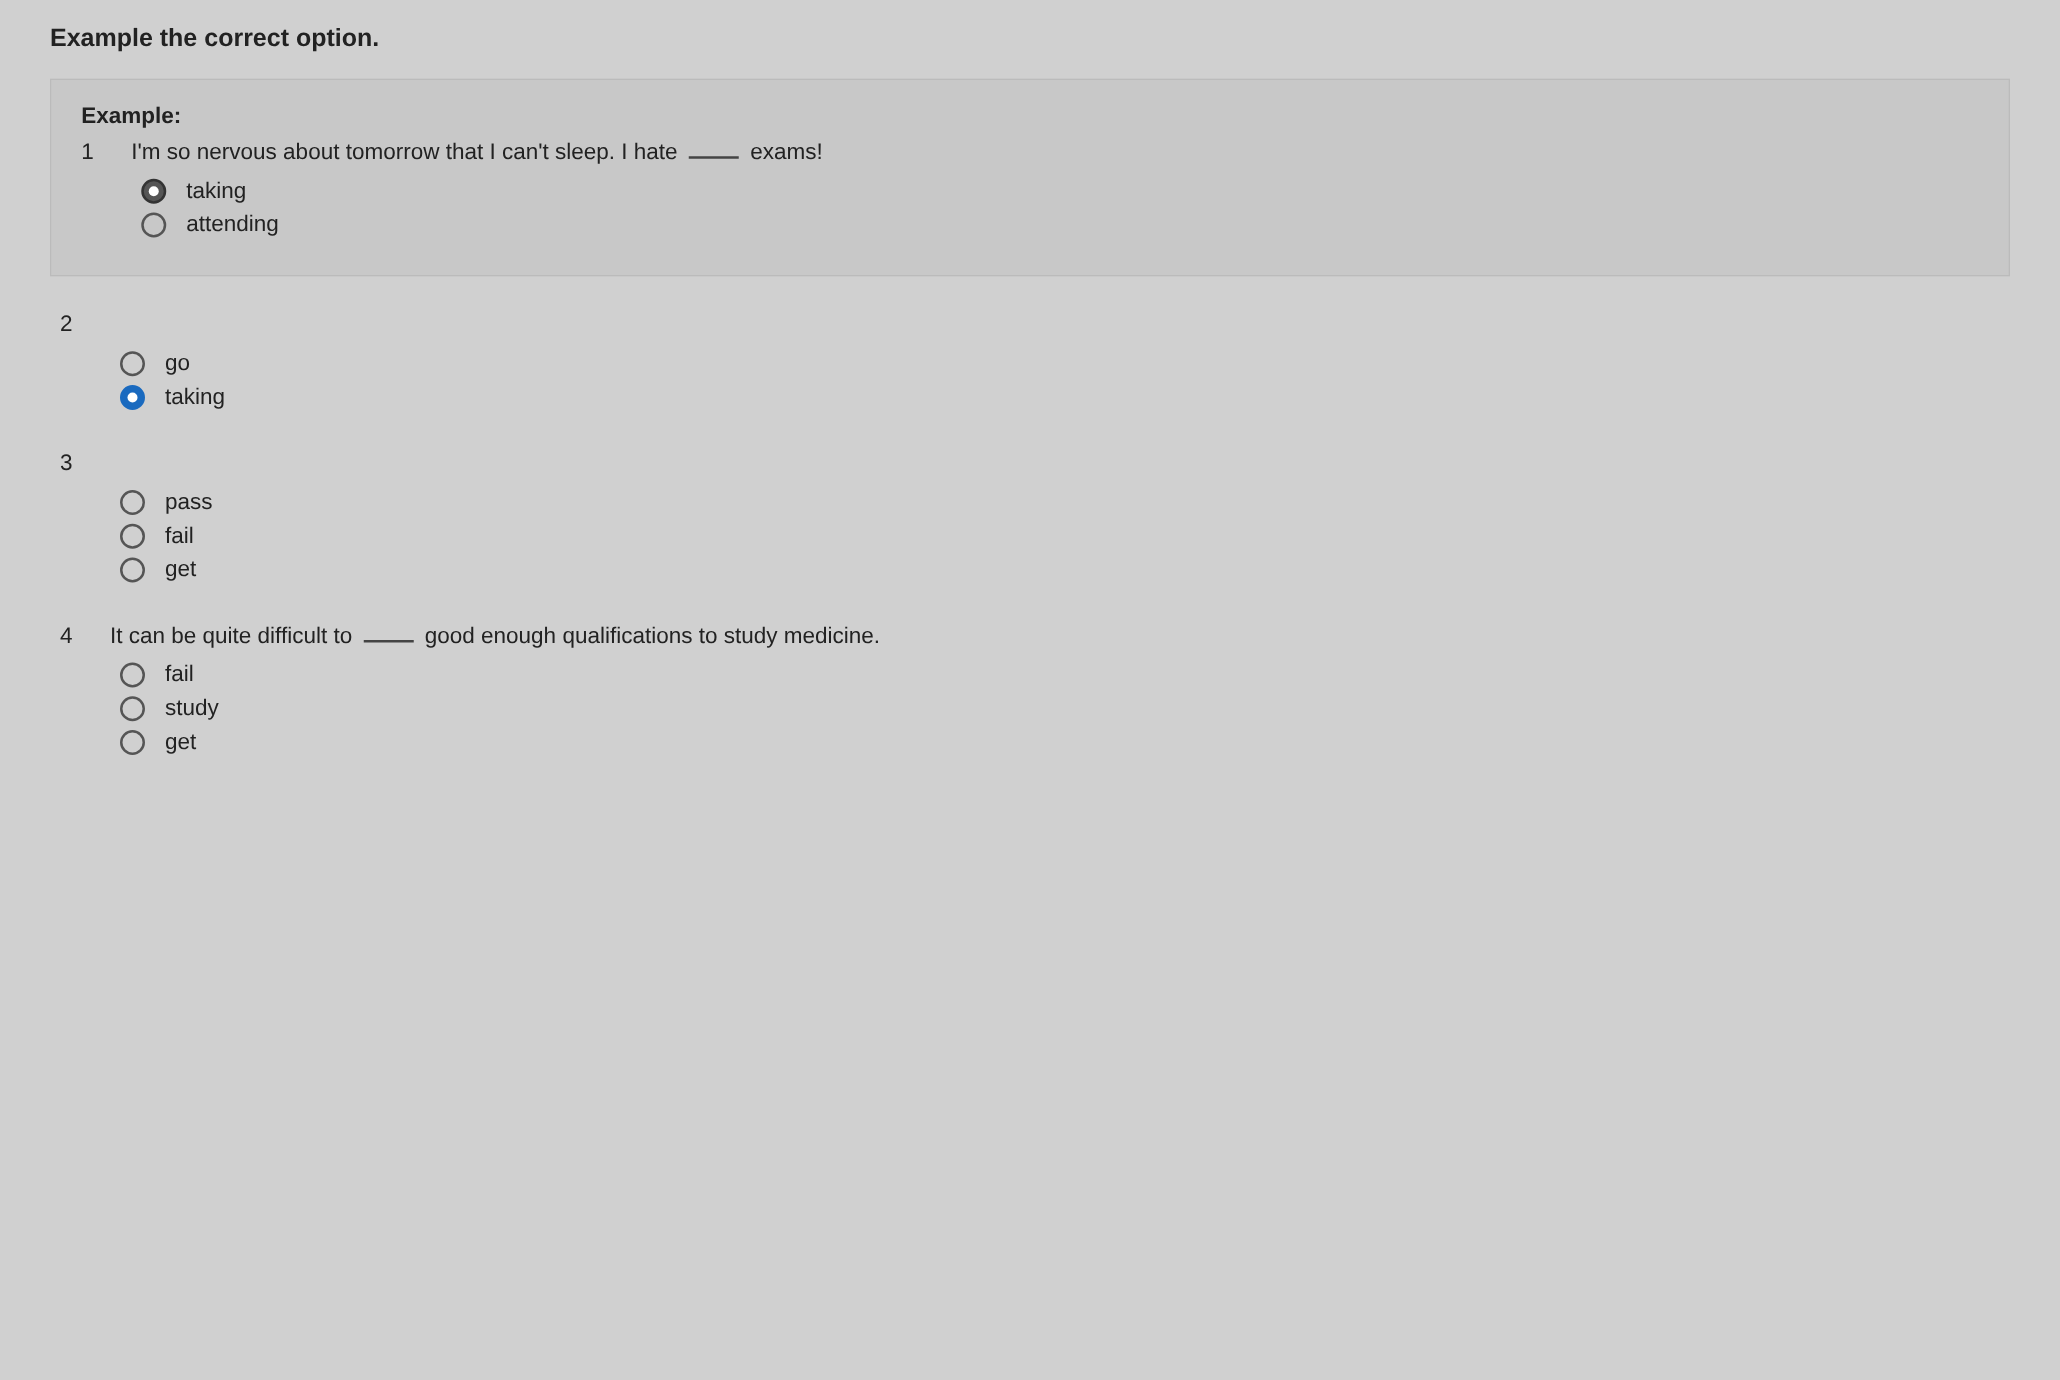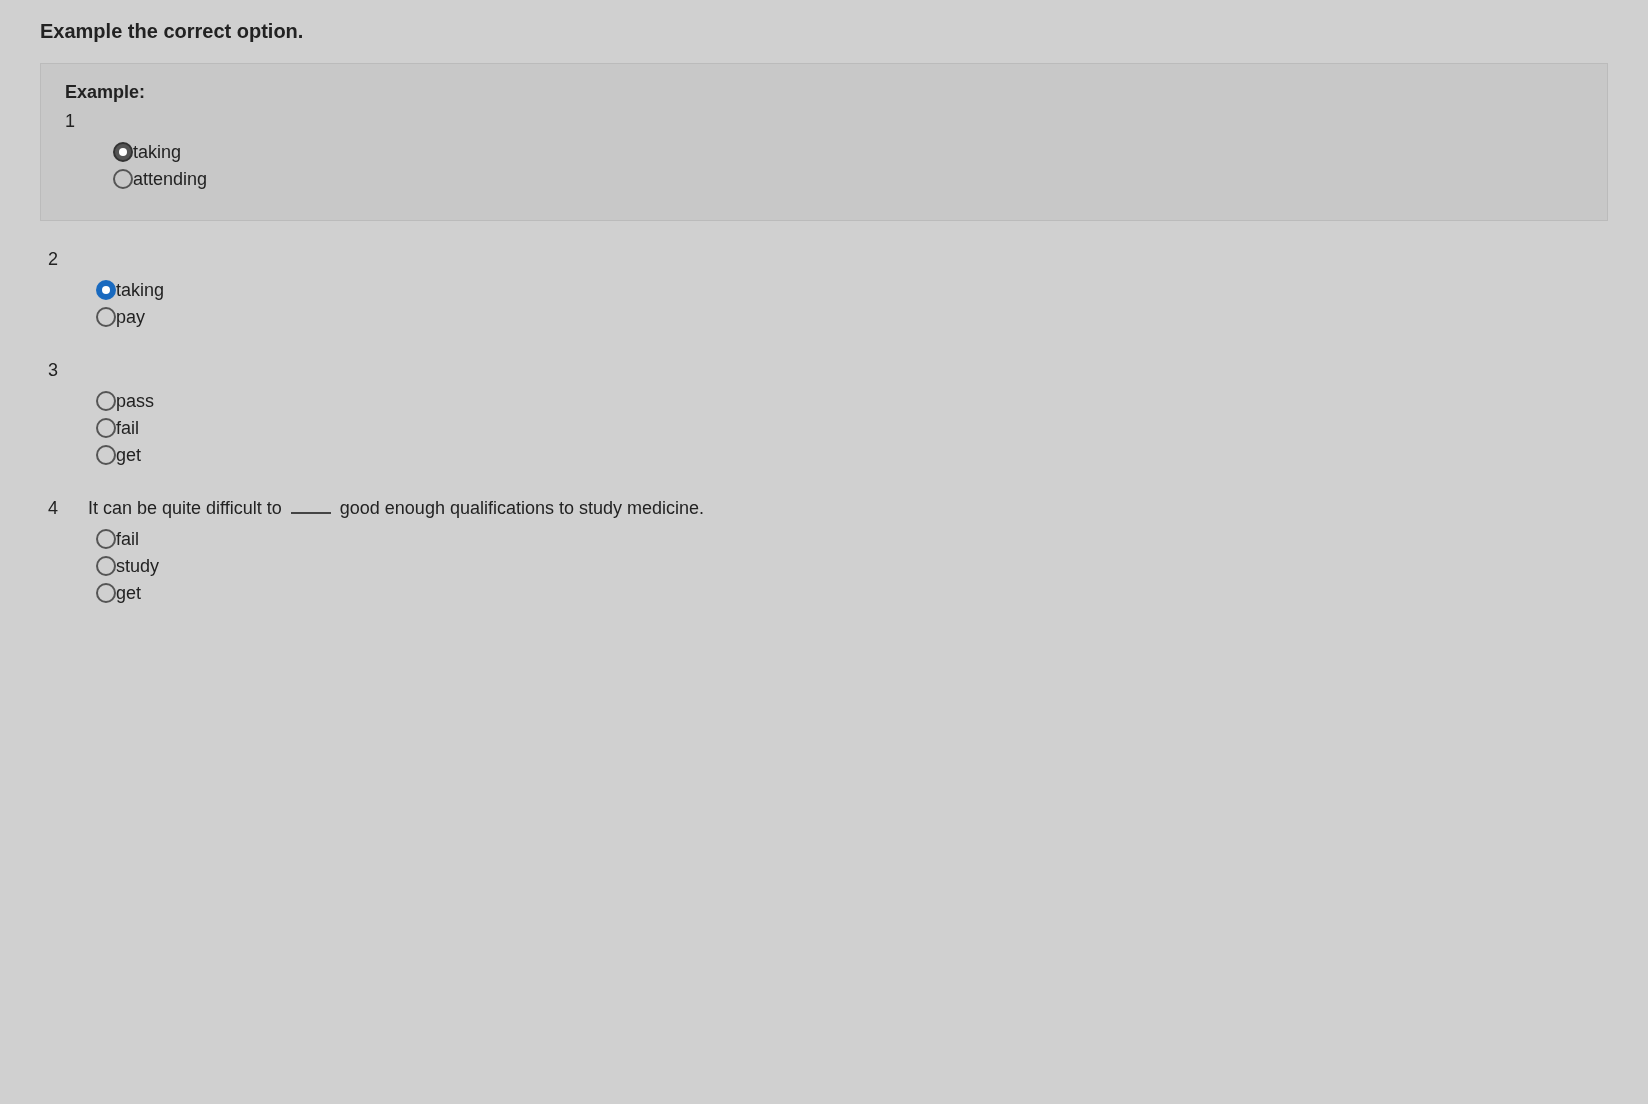--- a/index.html
+++ b/index.html
@@ -54,22 +54,22 @@
       min-width: 24px;
     }
 
     .options-list {
       list-style: none;
       padding-left: 48px;
     }
 
     .options-list li {
       display: flex;
-      align-items: flex-start;
-      gap: 0;
+      align-items: flex-end;
+      gap: 16px;
       margin-bottom: 6px;
       font-size: 18px;
       cursor: pointer;
     }
 
     .radio-circle {
       width: 20px;
       height: 20px;
       border-radius: 50%;
       border: 2px solid #555;
@@ -115,45 +115,46 @@
   </style>
 </head>
 <body>
 
 <div class="page-title">Example the correct option.</div>
 
 <div class="example-box">
   <div class="example-label">Example:</div>
   <div class="question-text">
     <span class="question-num">1</span>
+    <span>I'm so nervous about tomorrow that I can't sleep. I hate <span class="blank"></span> exams!</span>
   </div>
   <ul class="options-list">
     <li>
       <span class="radio-circle selected-dark"></span>
       <span>taking</span>
     </li>
     <li>
       <span class="radio-circle"></span>
       <span>attending</span>
     </li>
   </ul>
 </div>
 
 <div class="question-block">
   <div class="question-text">
     <span class="question-num">2</span>
   </div>
   <ul class="options-list">
     <li>
+      <span class="radio-circle"></span>
+      <span>go</span>
+    </li>
+    <li>
       <span class="radio-circle selected-blue"></span>
       <span>taking</span>
-    </li>
-    <li>
-      <span class="radio-circle"></span>
-      <span>pay</span>
     </li>
   </ul>
 </div>
 
 <div class="question-block">
   <div class="question-text">
     <span class="question-num">3</span>
   </div>
   <ul class="options-list">
     <li>

